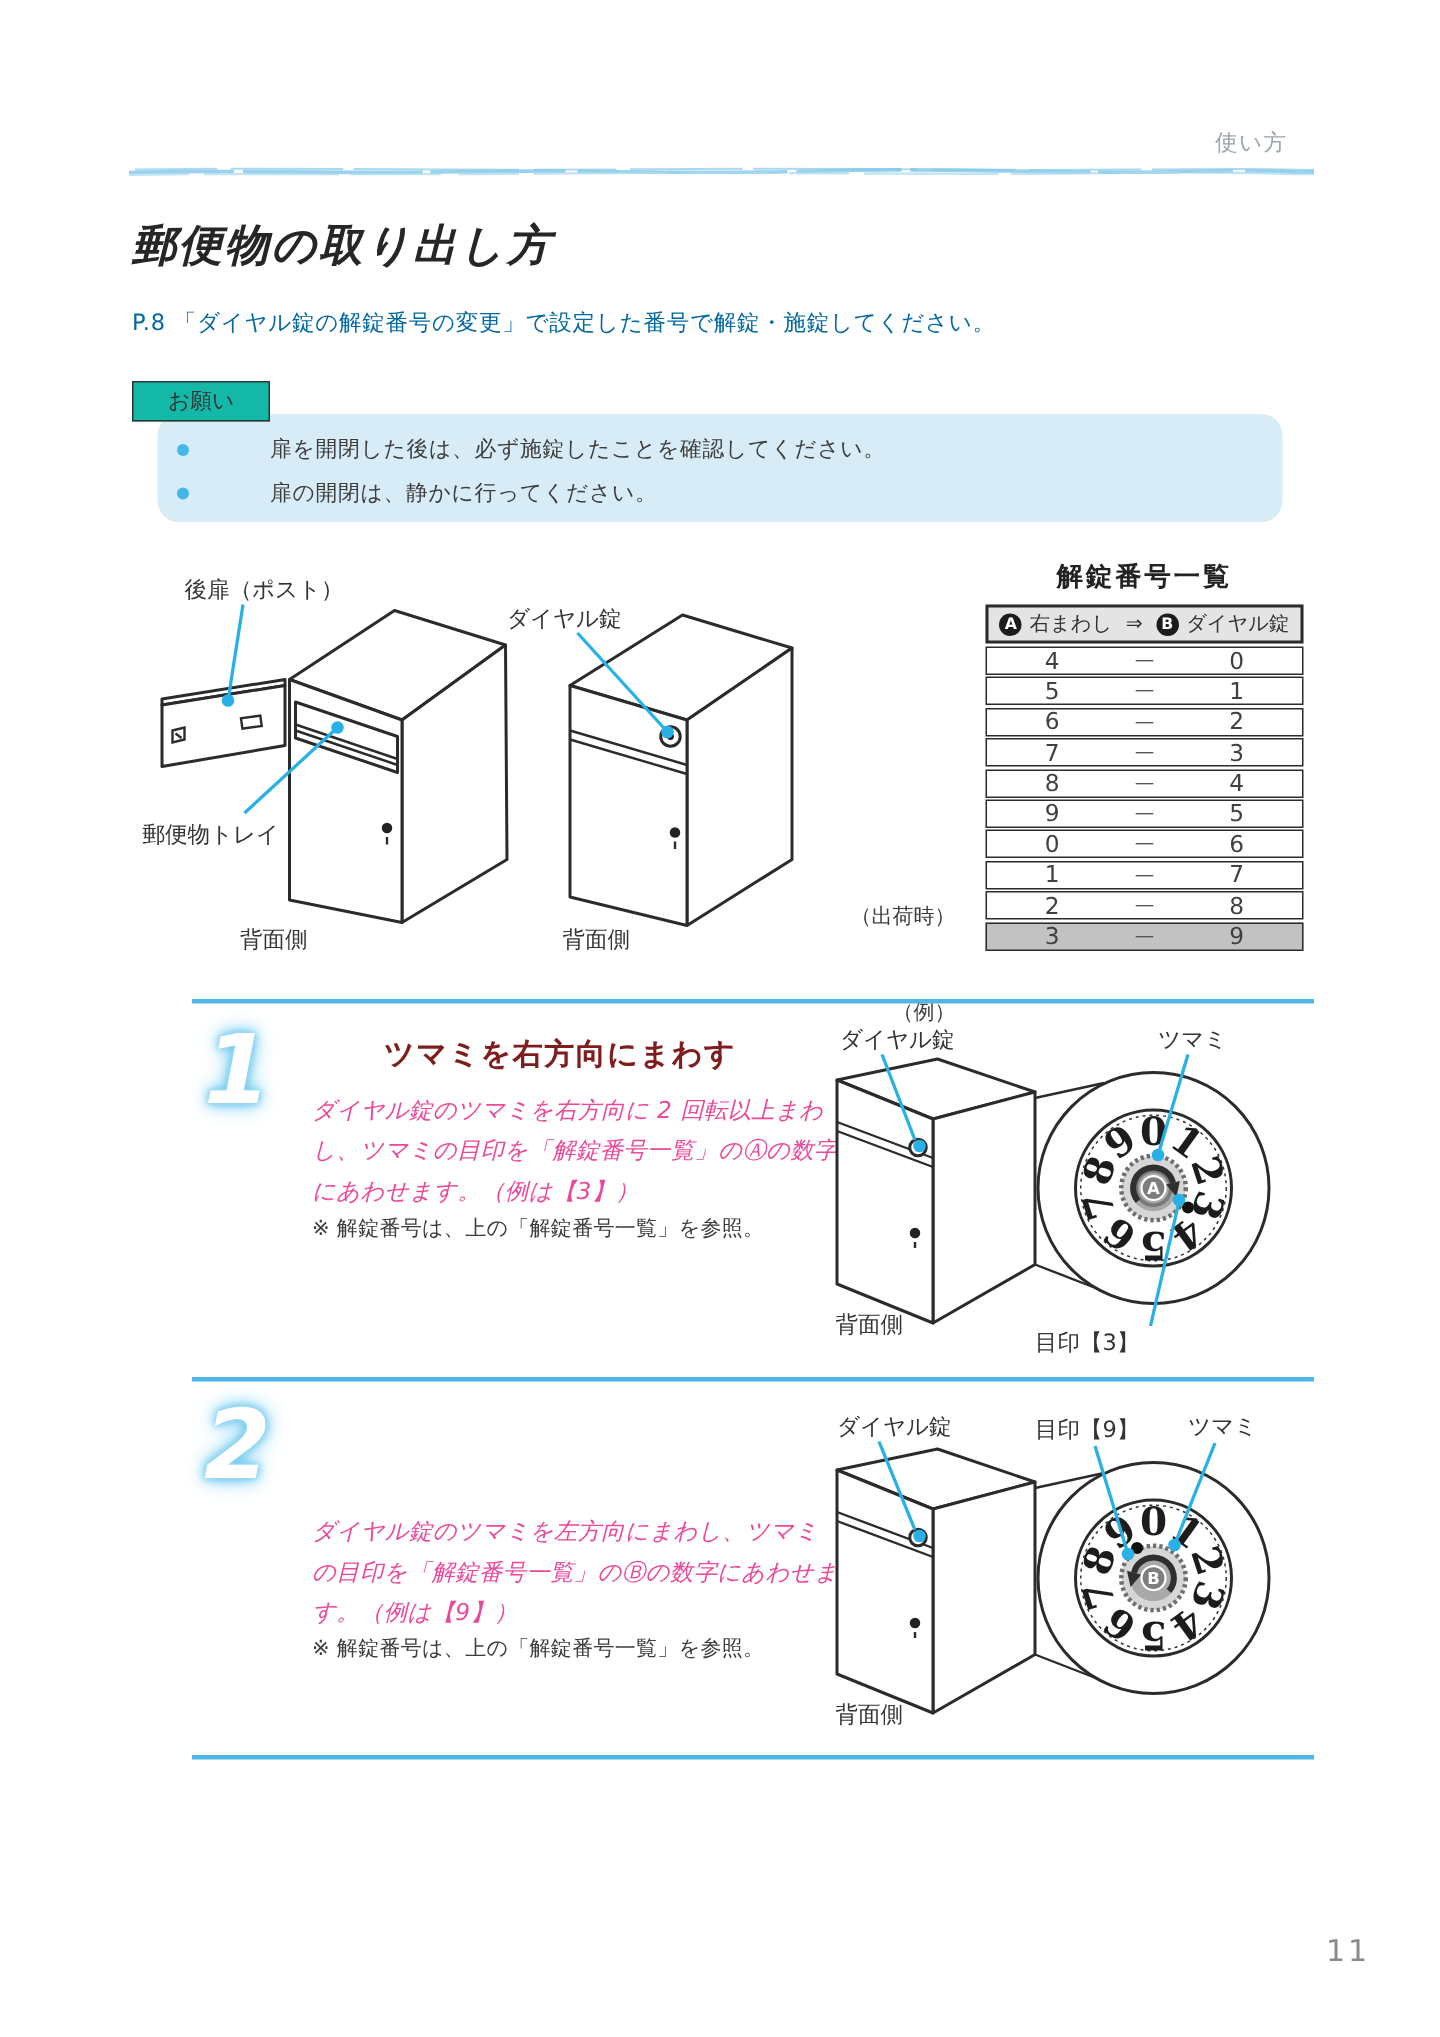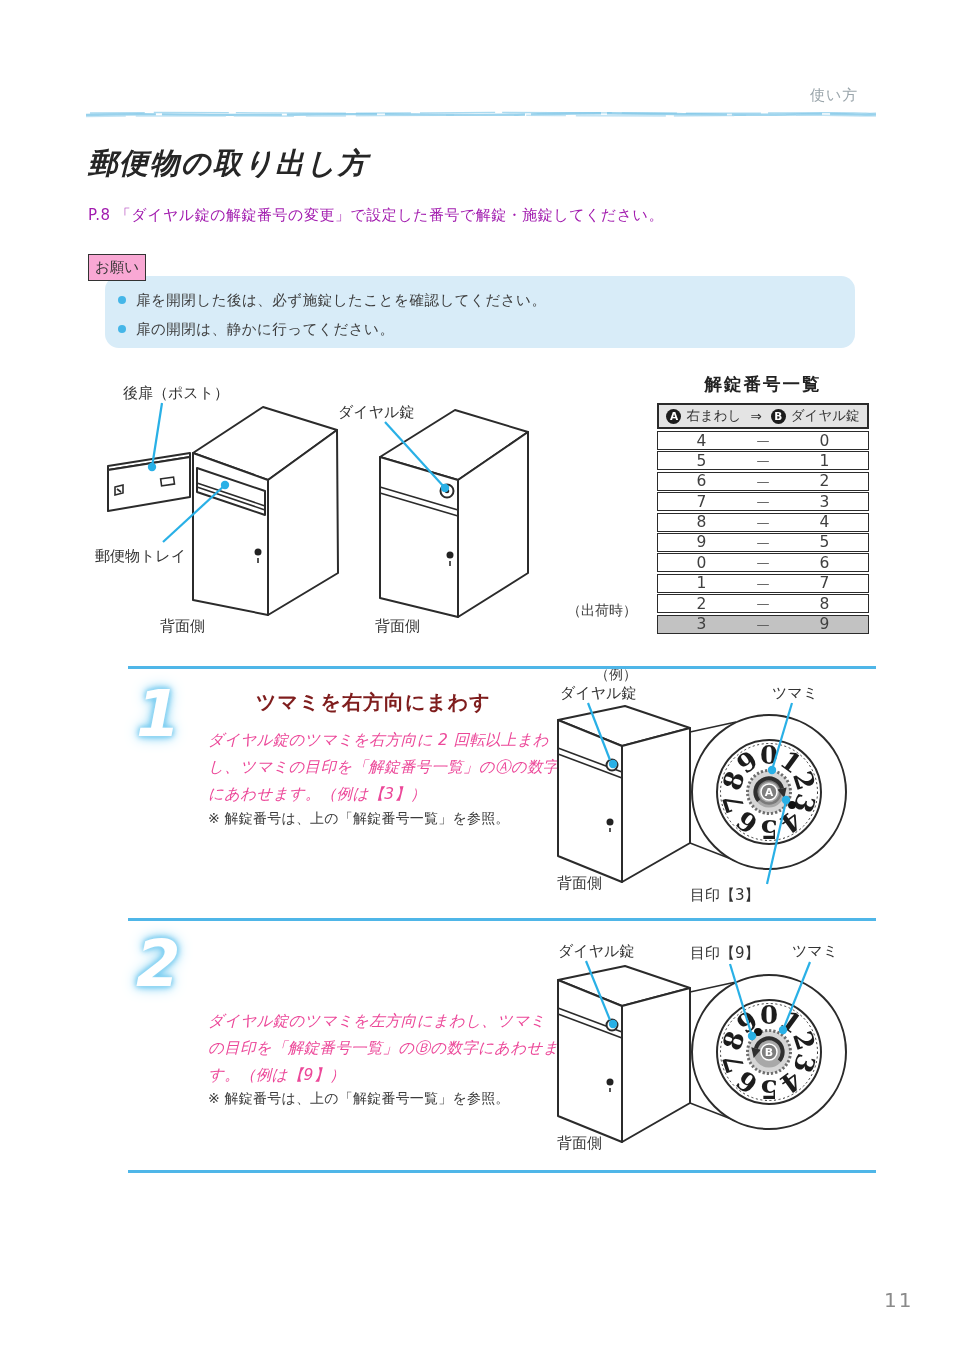--- a/index.html
+++ b/index.html
@@ -2,27 +2,27 @@
 <html><head>
 <meta charset="utf-8">
 <style>
   html,body{margin:0;padding:0;background:#fff;}
   #page{position:relative;width:960px;height:1358px;background:#ffffff;overflow:hidden;
         font-family:"DejaVu Sans","Liberation Sans",sans-serif;color:#3a3a3a;}
   .abs{position:absolute;}
   
   .header-label{left:810px;top:86px;font-size:15px;color:#9aa5ab;letter-spacing:1px;}
   .page-title{left:88px;top:144px;font-size:29px;font-weight:bold;color:#262626;letter-spacing:2px;font-style:italic;}
-  .intro{left:88px;top:206px;font-size:15px;color:#a21caf;letter-spacing:0.5px;}
-  
-  .notice-label{left:88px;top:254px;background:#f9a8d4;border:1.5px solid #333;padding:3px 6px;
+  .intro{left:88px;top:206px;font-size:15px;color:#0369a1;letter-spacing:0.5px;}
+  
+  .notice-label{left:88px;top:254px;background:#14b8a6;border:1.5px solid #333;padding:3px 23px;
                 font-size:14.5px;color:#333;z-index:2;}
   .notice-panel{left:105px;top:276px;width:750px;height:72px;background:#d8ecf8;border-radius:14px;}
   .notice-list{left:118px;top:288px;width:700px;}
-  .bullet{display:flex;align-items:flex-start;margin-bottom:5px;}
+  .bullet{display:flex;align-items:flex-start;margin-bottom:5px;gap:44px;}
   .bullet .dot{width:8px;height:8px;border-radius:50%;background:#45b6e8;margin:8px 10px 0 0;flex:none;}
   .bullet .txt{font-size:14.5px;color:#3c3c3c;line-height:24px;letter-spacing:0.5px;}
   
   .table-block{left:645px;top:372px;width:212px;padding-left:12px;}
   .table-title{font-size:17.5px;font-weight:bold;color:#222;text-align:center;letter-spacing:2px;margin-bottom:7px;}
   .thead{display:flex;align-items:center;justify-content:center;gap:5px;height:22px;
          border:2px solid #2b2b2b;background:#e4e4e4;font-size:13.5px;color:#333;margin-bottom:2px;}
   .badge{display:inline-flex;align-items:center;justify-content:center;width:15px;height:15px;
          border-radius:50%;background:#1c1c1c;color:#fff;font-size:10.5px;font-weight:bold;flex:none;}
   .thead .arrow{margin:0 4px;}

